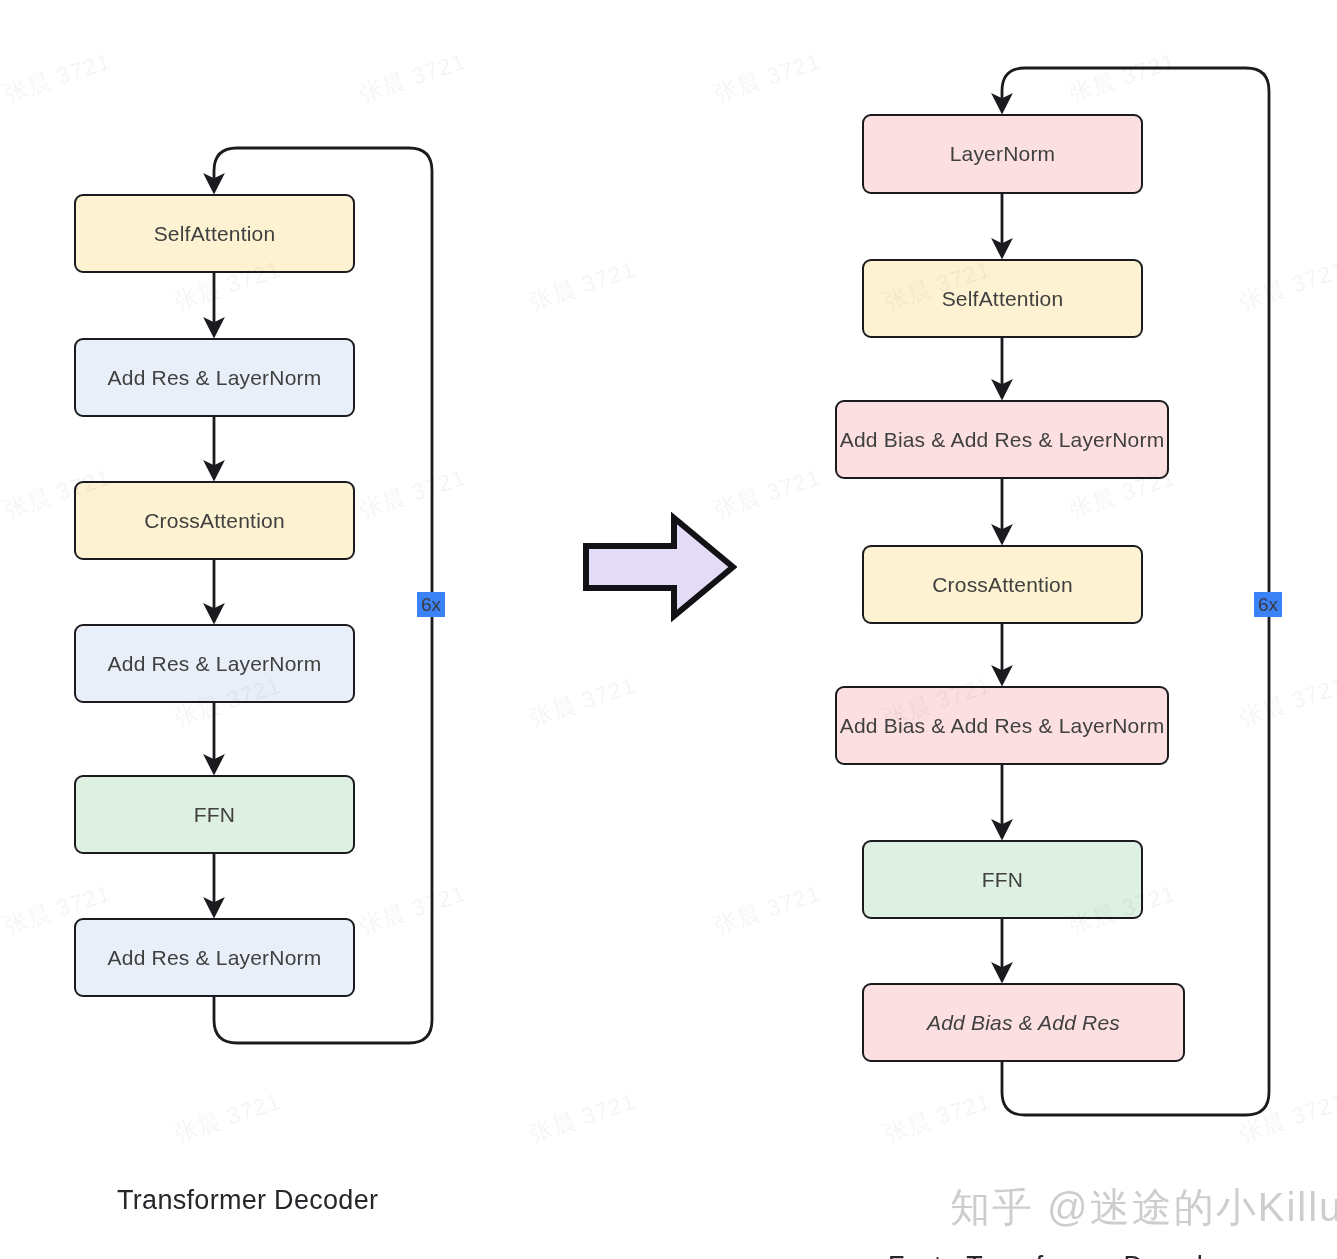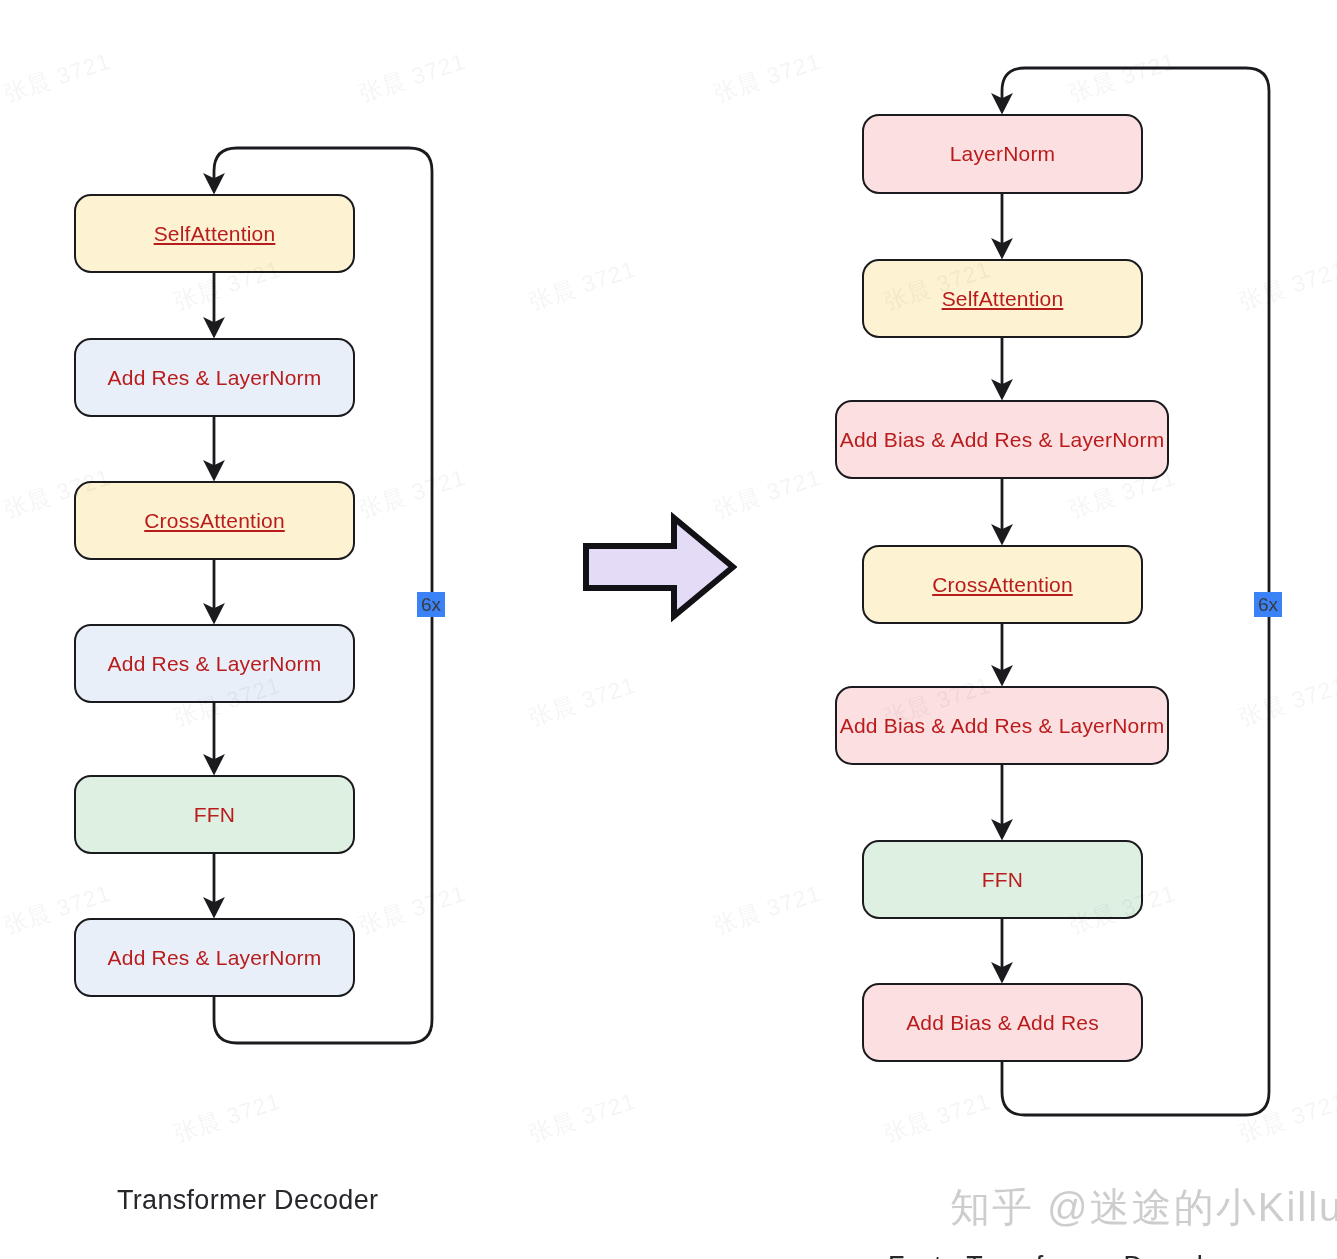--- a/index.html
+++ b/index.html
@@ -42,31 +42,31 @@
     position: absolute;
     inset: 0;
     z-index: 1;
   }
 
   
   .node {
     position: absolute;
     box-sizing: border-box;
     border: 2.6px solid #1b1b1f;
-    border-radius: 17px;
+    border-radius: 9px;
     display: flex;
     align-items: center;
     justify-content: center;
     z-index: 3;
     font-size: 21px;
-    color: #b91c1c;
+    color: #404040;
     letter-spacing: 0.2px;
     text-align: center;
   }
-  .node.c-yellow { background: #fdf2d1; text-decoration: underline; }
+  .node.c-yellow { background: #fdf2d1; }
   .node.c-blue   { background: #e9eff8; }
   .node.c-green  { background: #ddf0e2; }
   .node.c-pink   { background: #fcdfe0; }
 
   
   .repeat-label {
     position: absolute;
     z-index: 4;
     font-size: 19px;
     color: #3a3a40;
@@ -204,21 +204,21 @@
       </div>
     <div class="node c-yellow" style="left:862px; top:545px; width:281px; height:79px;">
         <span>CrossAttention</span>
       </div>
     <div class="node c-pink" style="left:835px; top:686px; width:334px; height:79px;">
         <span>Add  Bias &amp; Add  Res &amp; LayerNorm</span>
       </div>
     <div class="node c-green" style="left:862px; top:840px; width:281px; height:79px;">
         <span>FFN</span>
       </div>
-    <div class="node c-pink" style="left:862px; top:983px; width:281px; height:79px;">
+    <div class="node c-pink" style="left:862px; top:983px; width:323px; height:79px;font-style:italic;">
         <span>Add  Bias &amp; Add  Res</span>
       </div>
 
     <div class="repeat-label" style="left:1254px; top:592px;">6x</div>
 
     <div class="caption" style="left:888px; top:1251px;">FasterTransformer Decoder</div>
   </div>
 
   <div id="attribution" style="left:950px; top:1180px;">知乎 @迷途的小Killua</div>
 

